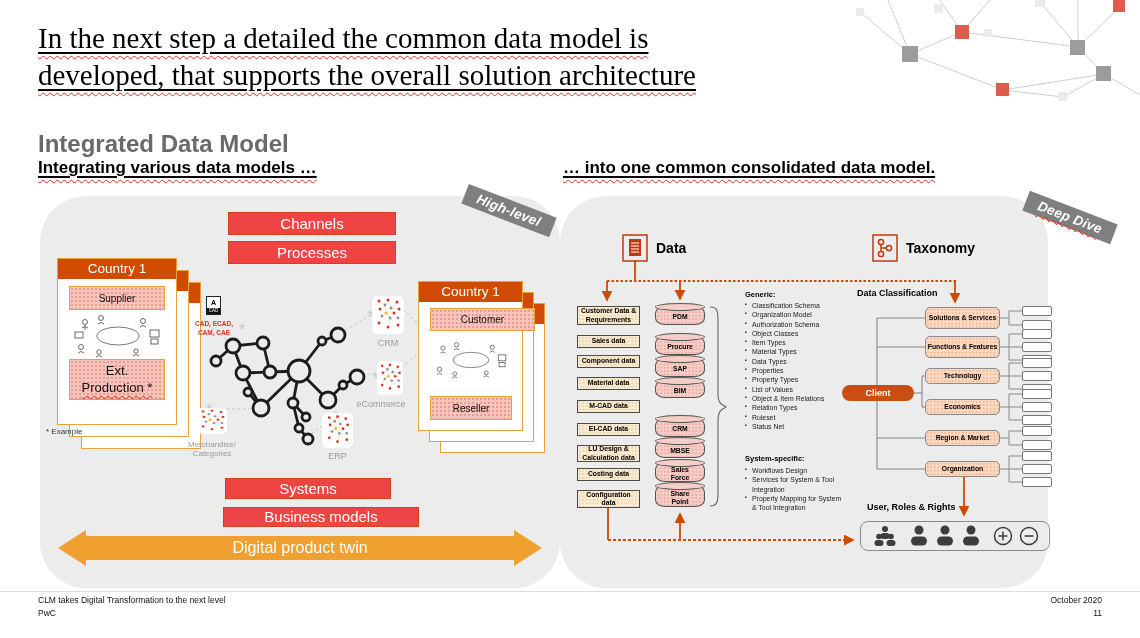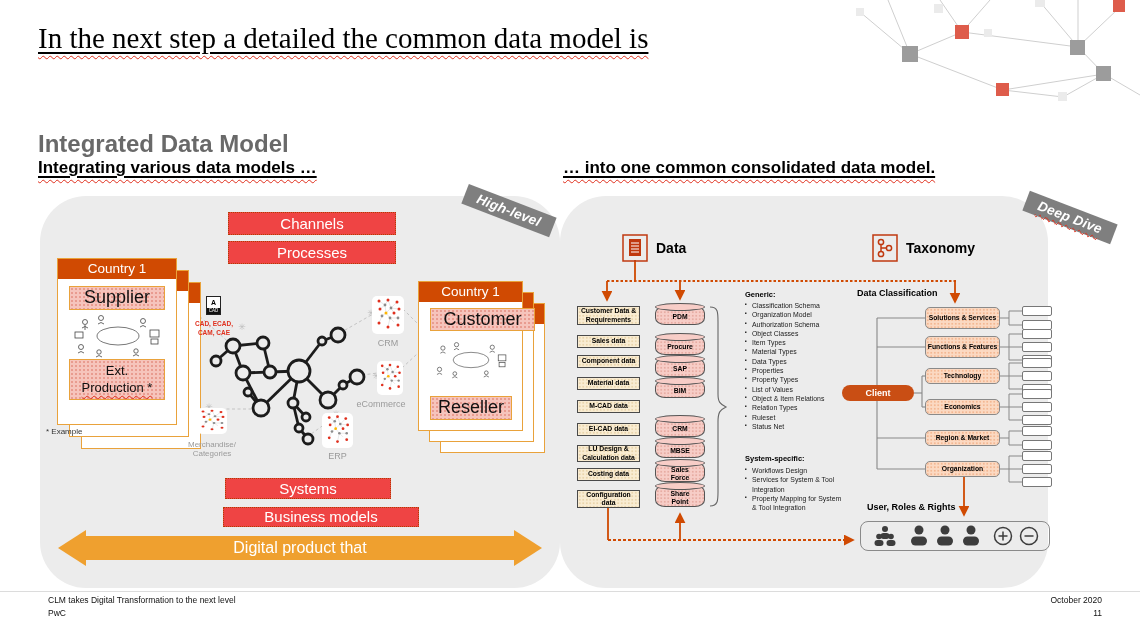--- a/index.html
+++ b/index.html
@@ -28,21 +28,21 @@
   .banner{position:absolute;background:#ef4444;border:1px dotted #B33D02;color:#fff;
           text-align:center;font-size:15px;box-sizing:border-box}
 
   
   .card{position:absolute;background:#fff;border:1.6px solid #E9A23B;box-sizing:border-box}
   .chead{height:20px;background:#D04A02;color:#fff;font-size:13.5px;text-align:center;line-height:20px;
          overflow:hidden;white-space:nowrap}
   .pbox{position:absolute;box-sizing:border-box;border:1.5px solid #E9A23B;background:#F6C4BC;
         background-image:radial-gradient(#E89A8E 0.7px,transparent 0.9px);background-size:4px 4px;
         display:flex;align-items:center;justify-content:center;text-align:center;
-        font-size:18px;line-height:1.3;color:#111}
+        font-size:10px;line-height:1.3;color:#111}
   .footnote{position:absolute;font-size:8px;color:#333}
 
   .cluster{position:absolute;background:#fff;border-radius:5px}
   .lbl{position:absolute;color:#9A9A9A;font-size:9px;text-align:center;line-height:1.15}
 
   .cadicon{position:absolute;width:15px;height:19px;background:#fff;border:1px solid #222;box-sizing:border-box}
   .cadicon .a{display:block;text-align:center;font-size:7px;font-weight:bold;line-height:11px}
   .cadicon .b{position:absolute;left:0;right:0;bottom:0;height:6px;background:#111;color:#fff;
               font-size:4.5px;line-height:6px;text-align:center}
   .cadtxt{position:absolute;width:56px;text-align:center;font-size:6.5px;font-weight:bold;
@@ -125,20 +125,21 @@
         <rect x="220" y="40" width="15" height="15" fill="#9C9C9C"></rect>
       <rect x="246" y="66" width="15" height="15" fill="#9C9C9C"></rect>
       <rect x="105" y="25" width="14" height="14" fill="#DE5C4B"></rect>
         <rect x="146" y="83" width="13" height="13" fill="#DE5C4B"></rect>
       <rect x="263" y="0" width="12" height="12" fill="#DE5C4B"></rect>
     </g>
   </svg>
 
   <div class="title">
     <div><span class="u"><span class="wavy">In the next step a detailed the common data model is</span></span></div>
+    <div><span class="u"><span class="wavy">developed, that supports the overall solution architecture</span></span></div>
   </div>
 
   <div class="sect-head">Integrated Data Model</div>
   <div class="cap" style="left:38px">
     <span class="u"><span class="wavy">Integrating various data models …</span></span></div>
   <div class="cap" style="left:563px">
     <span class="u"><span class="wavy">… into one common consolidated data model.</span></span></div>
 
   <section class="panel lp">
 
@@ -356,21 +357,21 @@
         </svg>
       </div>
     <div class="lbl" style="left:282px;top:255px;width:31px">ERP</div>
 
     <div class="banner" style="left:185px;top:282px;width:166px;height:21px;line-height:19px">Systems</div>
     <div class="banner" style="left:183px;top:311px;width:196px;height:20px;line-height:18px">Business models</div>
 
     <div class="dtwin">
       <div class="dt-l"></div>
       <div class="dt-r"></div>
-      <div class="dt-bar">Digital product that</div>
+      <div class="dt-bar">Digital product twin</div>
     </div>
   </section>
 
   <section class="panel rp">
 
     <svg class="abs" style="left:0;top:0" width="534" height="392" viewBox="0 0 534 392">
       <defs>
         <marker id="ah" markerWidth="7" markerHeight="7" refX="5" refY="3" orient="auto">
           <path d="M0,0 L6,3 L0,6 z" fill="#D04A02"></path>
         </marker>
@@ -569,21 +570,21 @@
       </svg>
     </div>
   </section>
 
   <div class="badge" style="left:462px;top:200px;transform:rotate(21deg)">
     <span>High-level</span></div>
   <div class="badge" style="left:1023px;top:207px;transform:rotate(21deg)">
     <span class="wavy" style="text-underline-offset:3px">Deep Dive</span></div>
 
   <div class="footrule"></div>
-  <div class="foot" style="left:48px;top:594px">
+  <div class="foot" style="left:38px;top:594px">
     <div>CLM takes Digital Transformation to the next level</div>
     <div>PwC</div>
   </div>
   <div class="foot right" style="right:38px;top:594px">
     <div>October 2020</div>
     <div>11</div>
   </div>
 </div>
 
 </body></html>

